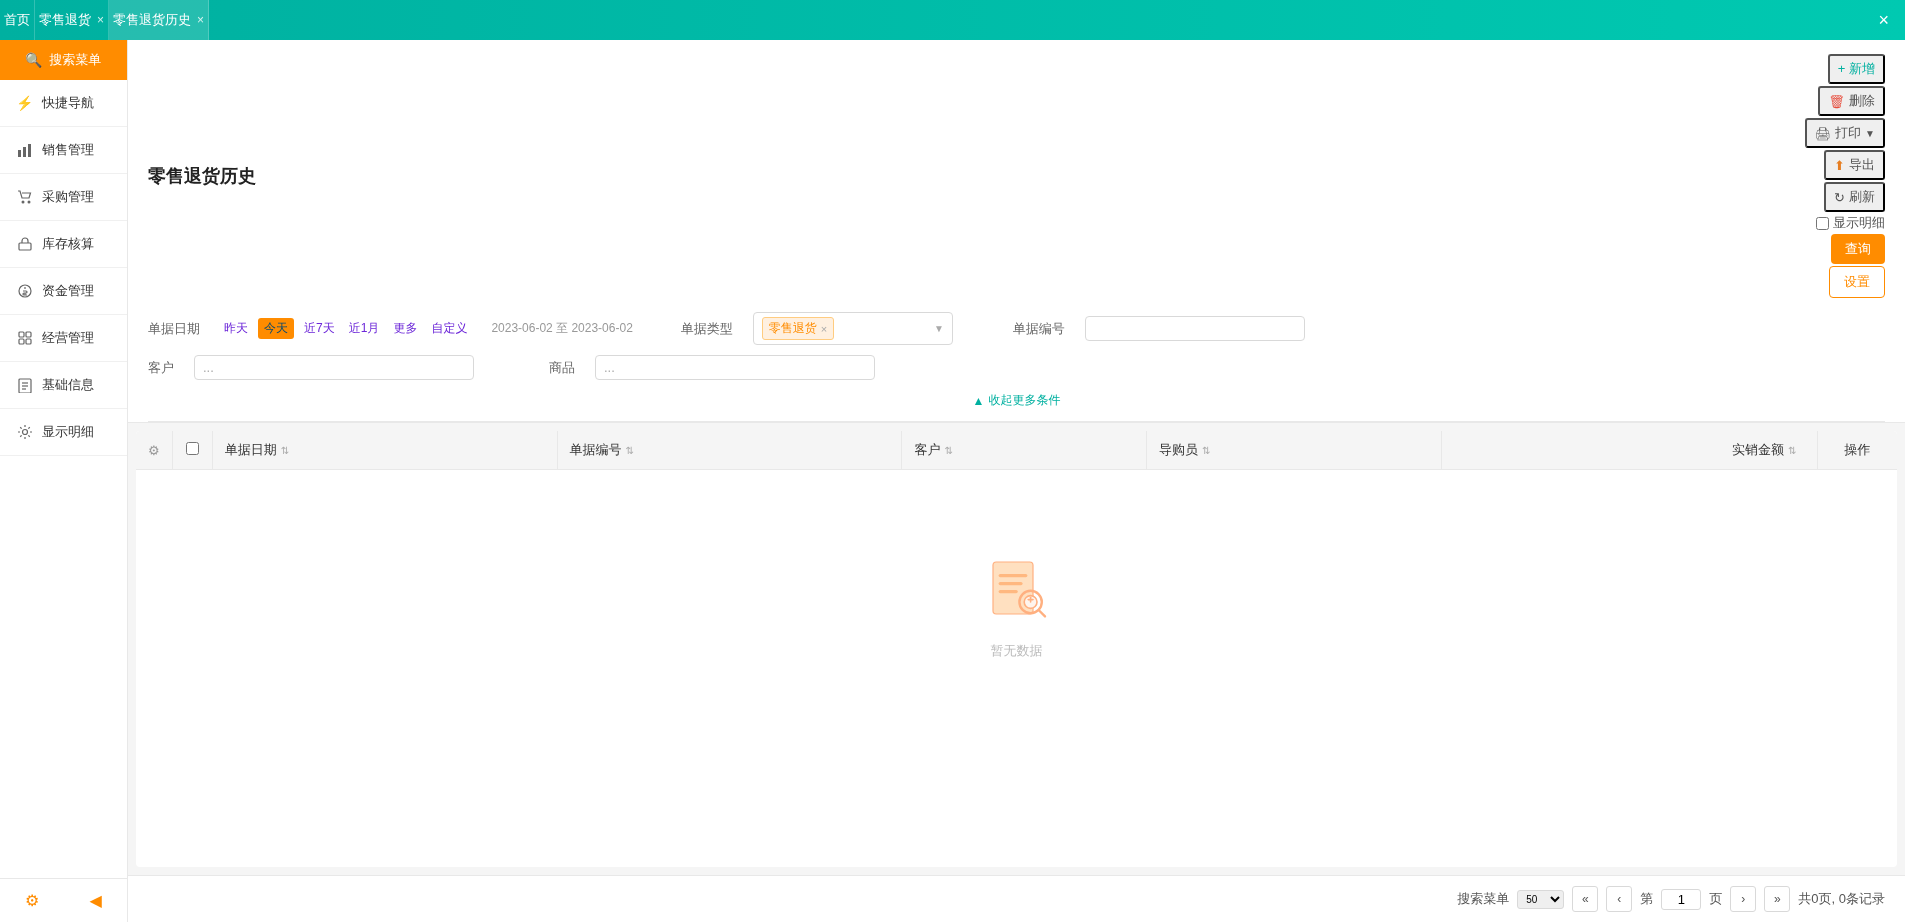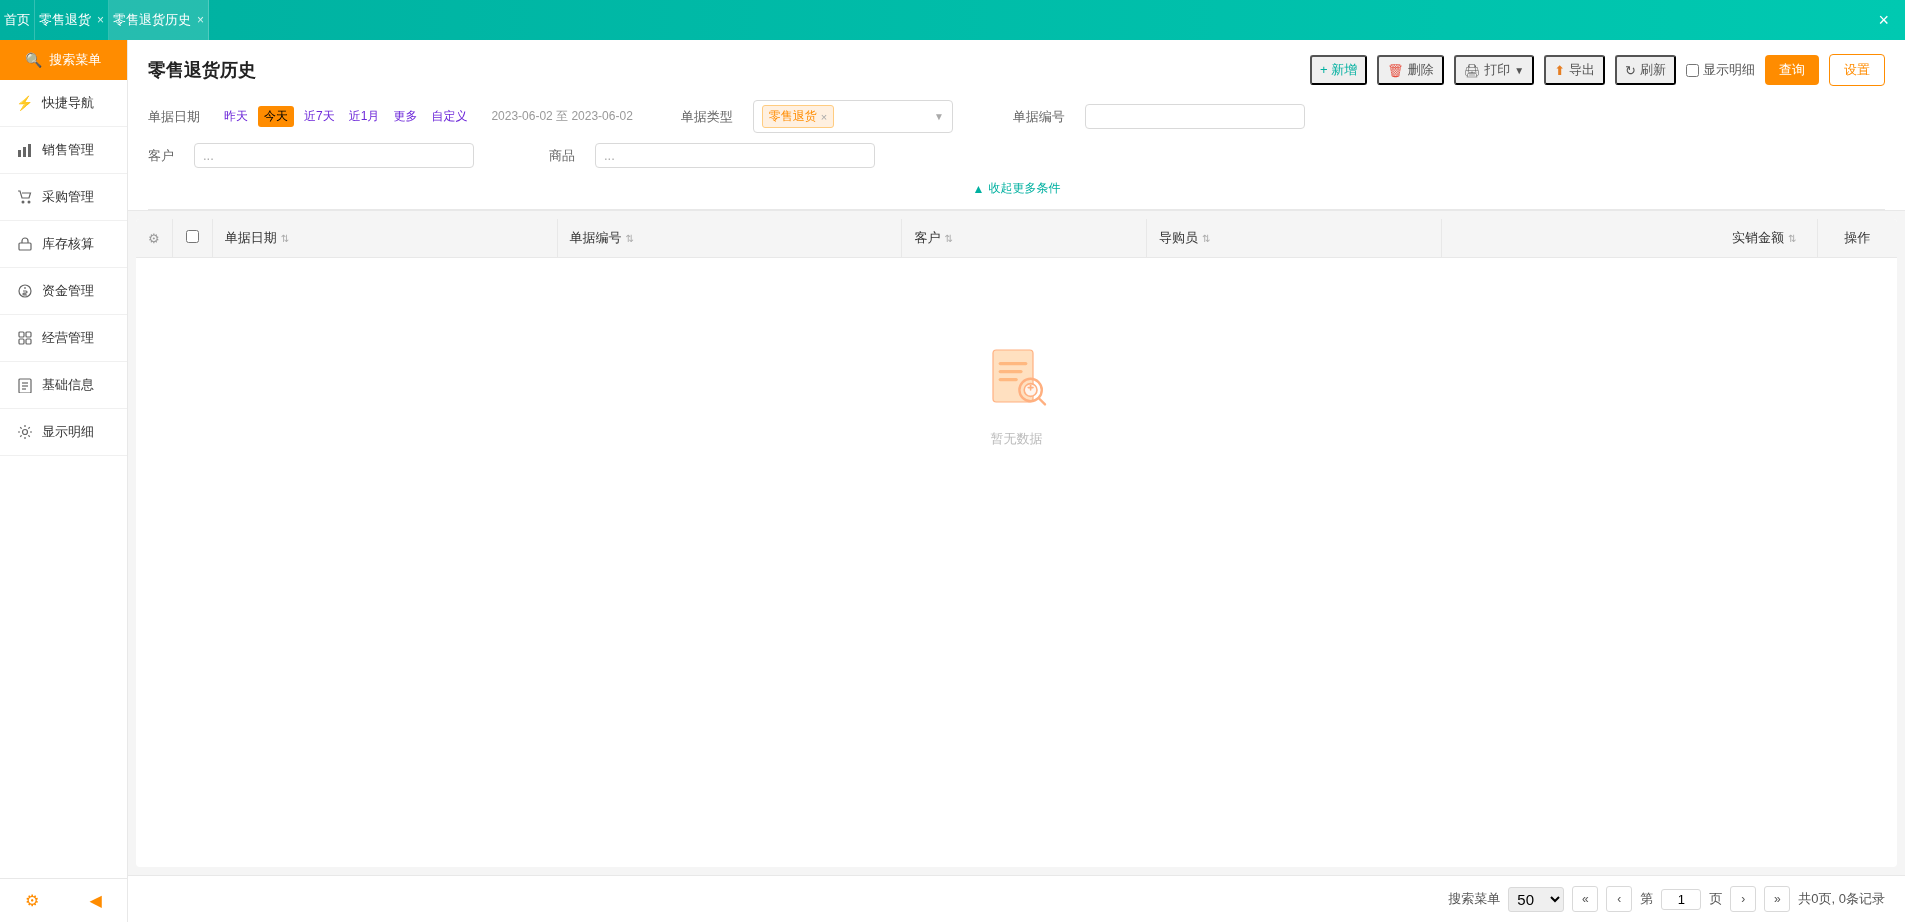--- a/index.html
+++ b/index.html
@@ -131,22 +131,23 @@
       justify-content: space-between;
       margin-bottom: 14px;
     }
     .page-title {
       font-size: 18px;
       font-weight: bold;
       color: #222;
     }
     .header-actions {
       display: flex;
-      align-items: center;
-      gap: 10px;
+      align-items: flex-end;
+      gap: 2px;
+      flex-direction: column;
     }
     .action-btn {
       display: flex;
       align-items: center;
       gap: 4px;
       font-size: 13px;
       color: #555;
       cursor: pointer;
       padding: 4px 8px;
       border-radius: 3px;
@@ -202,21 +203,21 @@
       gap: 6px;
       font-size: 12px;
     }
     .date-shortcut {
       color: #6d28d9;
       cursor: pointer;
       padding: 2px 4px;
     }
     .date-shortcut.active {
       background: #ff8c00;
-      color: #000000;
+      color: #0c4a6e;
       border-radius: 3px;
       padding: 2px 6px;
     }
     .date-range {
       font-size: 12px;
       color: #999;
     }
     .filter-tag {
       display: inline-flex;
       align-items: center;
@@ -331,21 +332,21 @@
       justify-content: flex-end;
       gap: 8px;
       font-size: 13px;
       color: #555;
       flex-shrink: 0;
     }
     .page-size-select {
       border: 1px solid #d9d9d9;
       border-radius: 3px;
       padding: 2px 4px;
-      font-size: 15px;
+      font-size: 10px;
     }
     .page-nav-btn {
       width: 26px;
       height: 26px;
       display: flex;
       align-items: center;
       justify-content: center;
       border: 1px solid #d9d9d9;
       border-radius: 3px;
       cursor: pointer;

